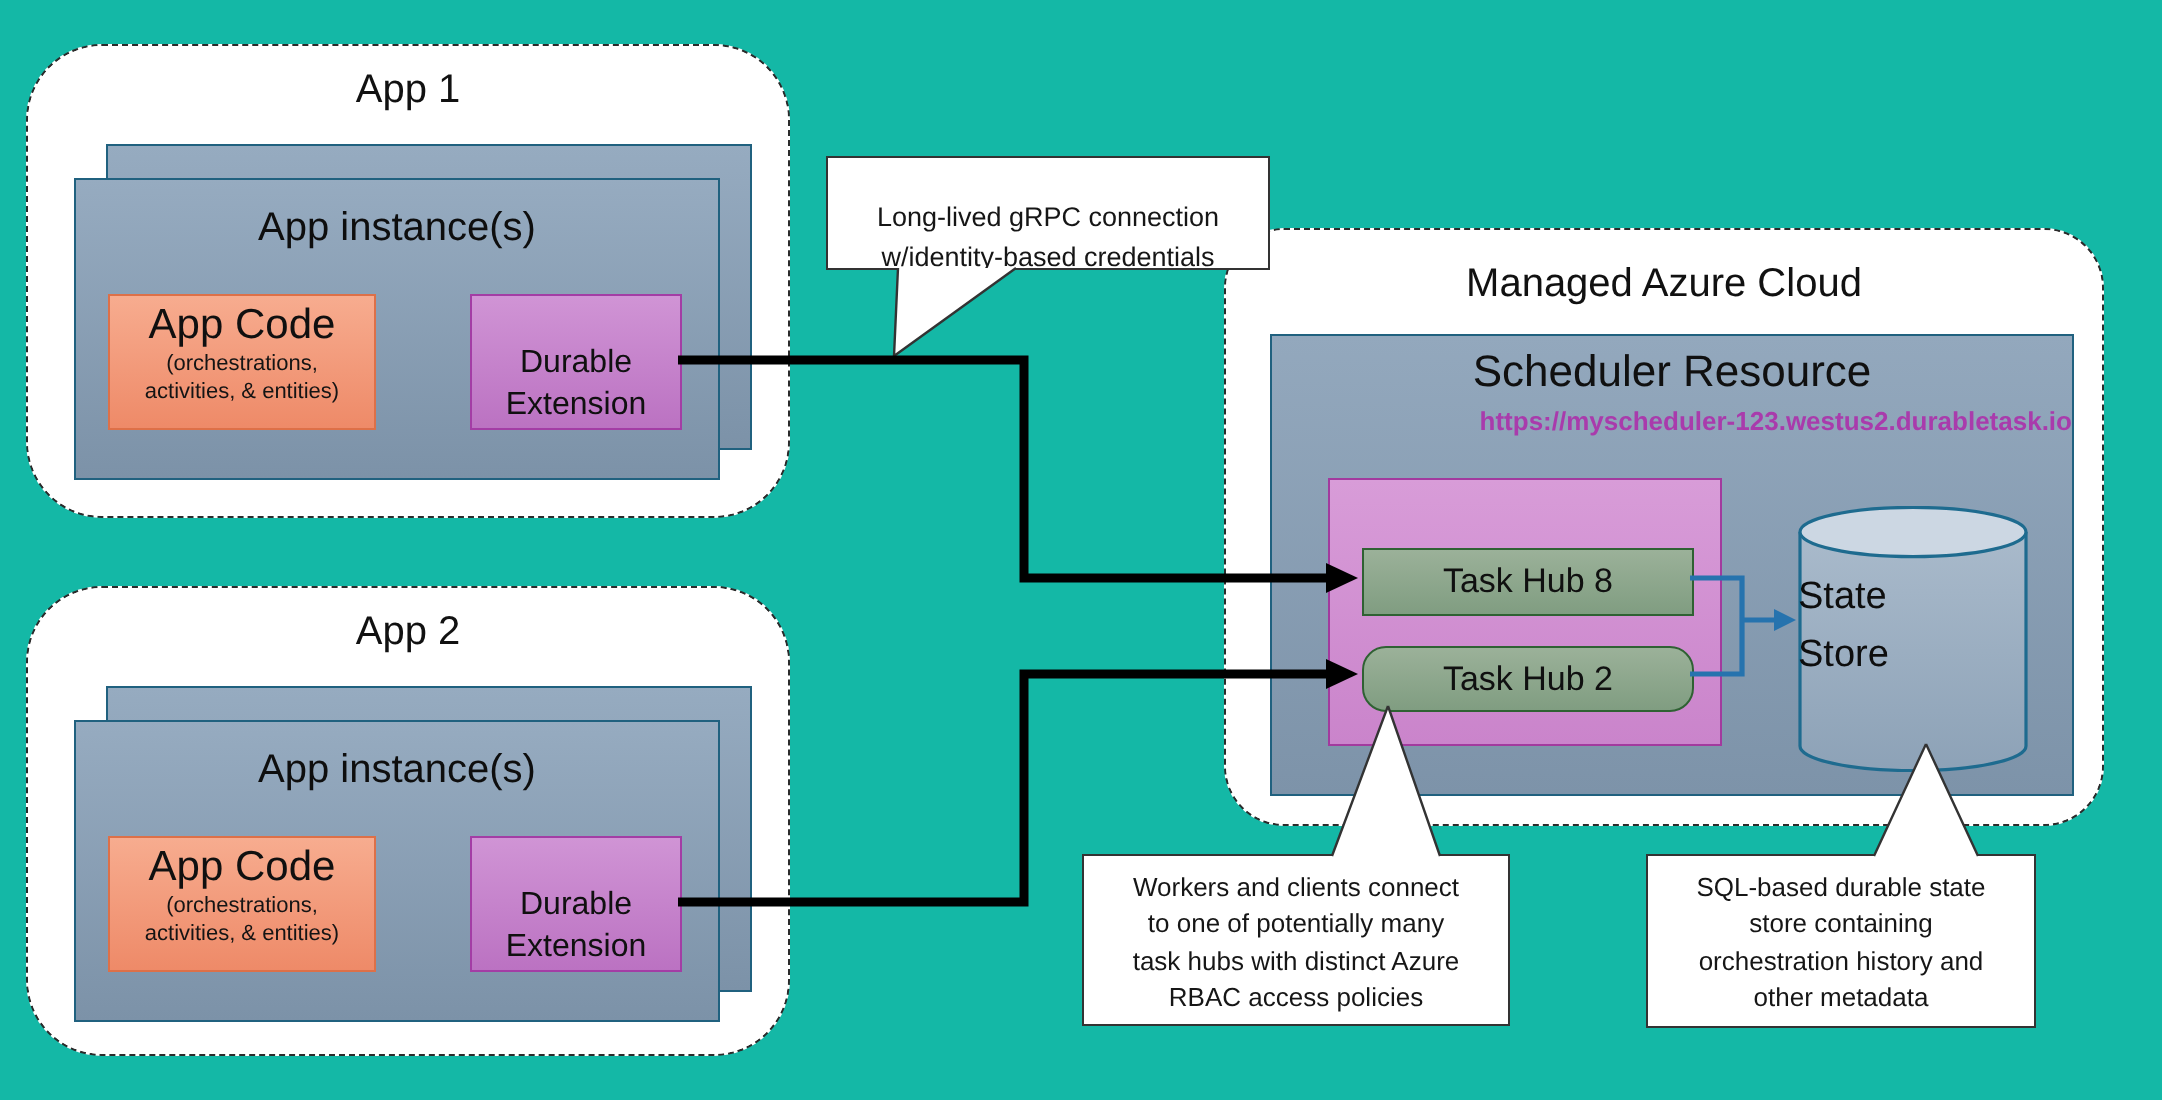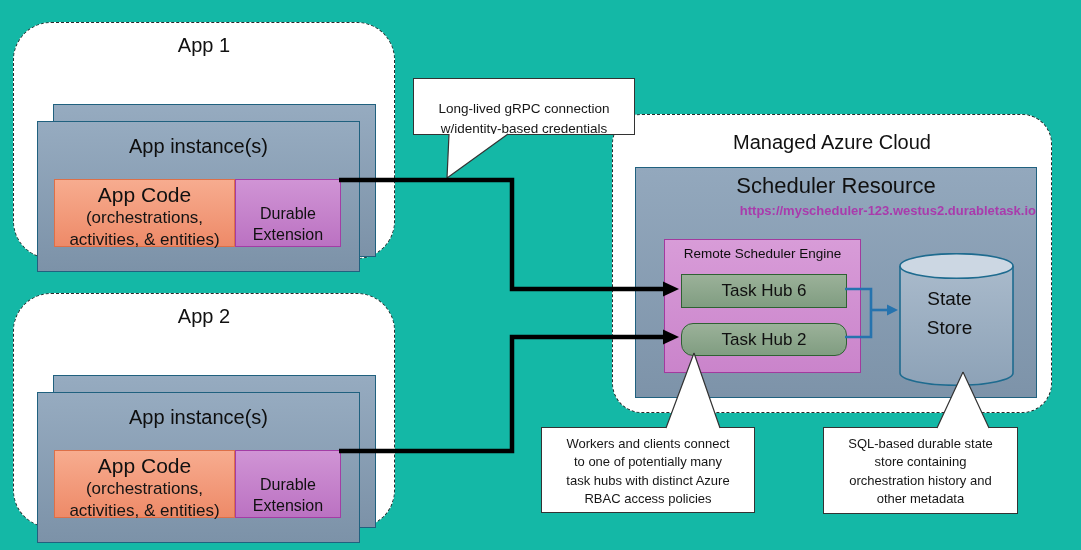--- a/index.html
+++ b/index.html
@@ -17,33 +17,32 @@
   .cloud { left:612px; top:114px; width:440px; height:299px; border-radius:30px; z-index:1; }
 
   .group-title { left:0; width:100%; text-align:center; font-size:20px; color:#111; }
   .app-group .group-title { top:11px; }
   .cloud-title { top:16px; }
 
   
   .inst-box {
     background:linear-gradient(180deg,#96abc0 0%, #7c92a8 100%);
     border:1.5px solid #20617f;
-    margin-top:32px;
   }
   .inst-back  { left:39px; top:49px; width:323px; height:153px; }
   .inst-front { left:23px; top:66px; width:323px; height:151px; }
   .inst-title { left:0; top:13px; width:100%; text-align:center; font-size:20px; color:#0e0e0e; }
 
   .app-code {
-    left:16px; top:57px; width:181px; height:68px; text-align:center;
+    left:16px; top:57px; width:134px; height:68px; text-align:center;
     background:linear-gradient(180deg,#f7ac8f 0%, #ee8a68 100%);
     border:1.5px solid #dd7048;
   }
   .app-code-title { font-size:21px; margin-top:3px; color:#101010; }
-  .app-code-sub   { font-size:17px; line-height:1.28; color:#141414; }
+  .app-code-sub   { font-size:11px; line-height:1.28; color:#141414; }
 
   .durable {
     left:197px; top:57px; width:106px; height:68px;
     background:linear-gradient(180deg,#d094d5 0%, #bb72c2 100%);
     border:1.5px solid #a33da5;
     display:flex; flex-direction:column; align-items:center; justify-content:flex-end;
     font-size:16px; line-height:1.3; color:#101010;
   }
 
   
@@ -64,21 +63,21 @@
   .task-hub {
     left:16px; width:166px; display:flex; align-items:center; justify-content:center;
     background:linear-gradient(180deg,#9bb199 0%, #809d81 100%);
     border:1.5px solid #2f6133; font-size:17px; color:#101010;
   }
   .th1 { top:34px; height:34px; }
   .th2 { top:83px; height:33px;border-radius:12px; }
 
   .cyl-svg { left:263px; top:85px; width:115px; height:133px; }
   .state-label {
-    left:263px; top:116px; width:101px; text-align:center;
+    left:263px; top:116px; width:101px; 
     font-size:19px; line-height:29px; color:#0e0e0e; z-index:3;
   }
 
   
   .co {
     background:#ffffff; border:1.3px solid #333333; text-align:center;
     font-size:13px; color:#161616; z-index:20;
   }
   .co-grpc    { left:413px; top:78px;  width:222px; height:57px; font-size:13.5px; line-height:1.5;  padding-top:20px; }
   .co-workers { left:541px; top:427px; width:214px; height:86px; line-height:1.42; padding-top:7px; }
@@ -127,22 +126,21 @@
 
   <div class="abs dash-group cloud">
     <div class="abs group-title cloud-title">Managed Azure Cloud</div>
   </div>
 
   <div class="abs scheduler">
     <div class="abs sched-title">Scheduler Resource</div>
     <div class="abs sched-url">https://myscheduler-123.westus2.durabletask.io</div>
 
     <div class="abs engine">
-      <div class="abs engine-title">Remote Scheduler Engine</div>
-      <div class="abs task-hub th1">Task Hub 6</div>
+      <div class="abs task-hub th1">Task Hub 8</div>
       <div class="abs task-hub th2">Task Hub 2</div>
     </div>
 
     <svg class="abs cyl-svg" viewBox="0 0 115 133" width="115" height="133">
       <defs>
         <linearGradient id="cylg" x1="0" y1="0" x2="0" y2="1">
           <stop offset="0" stop-color="#a9bacb"></stop>
           <stop offset="1" stop-color="#8da2b7"></stop>
         </linearGradient>
       </defs>

